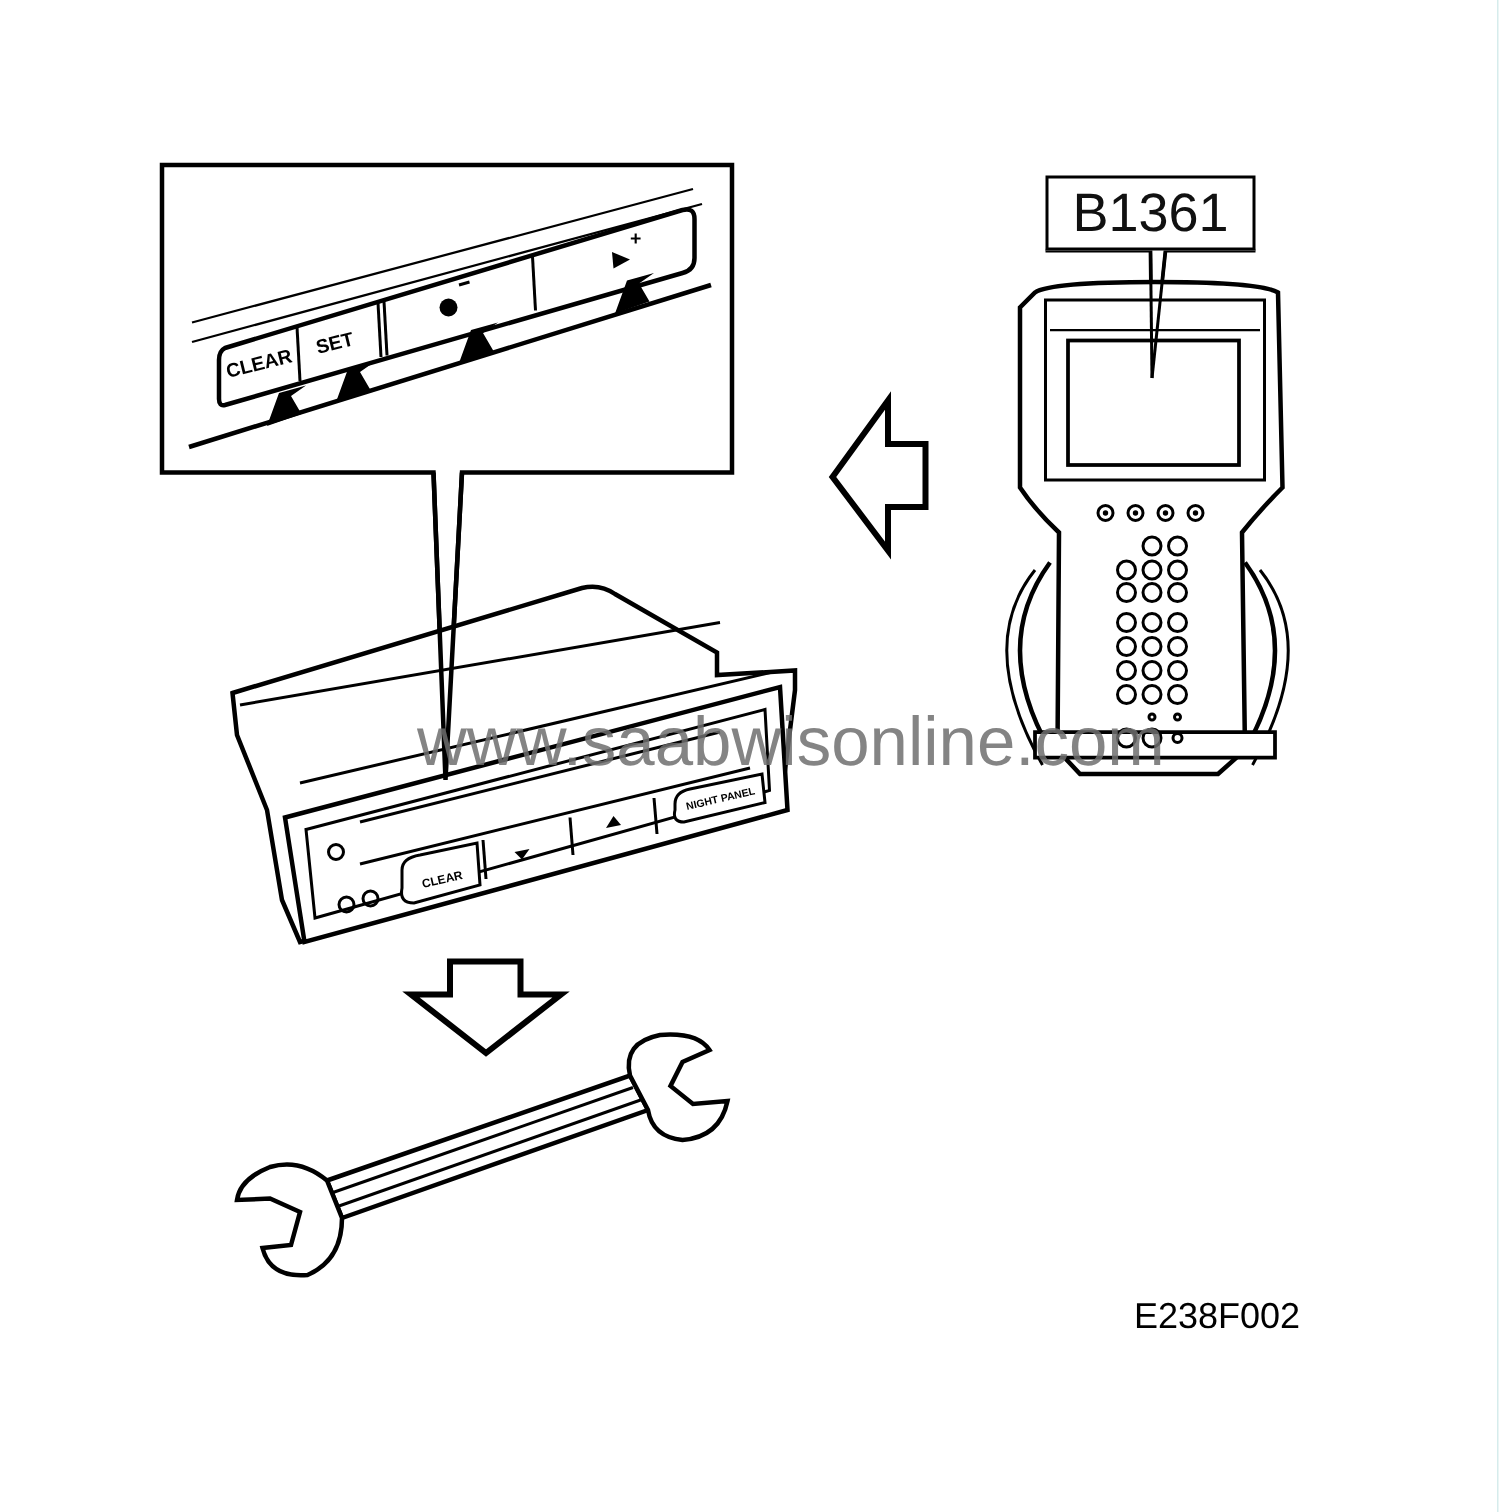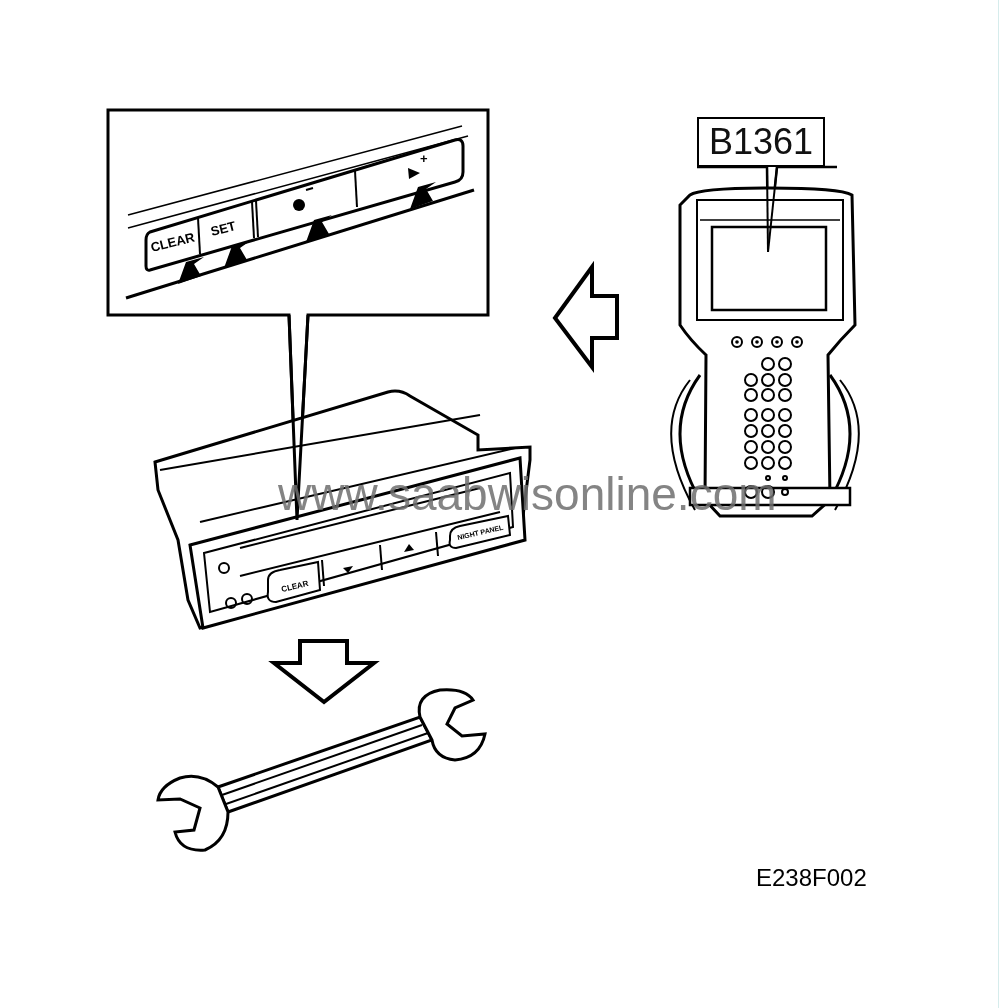--- a/index.html
+++ b/index.html
@@ -1,20 +1,20 @@
 <!DOCTYPE html>
 <html><head>
 <meta charset="utf-8">
 <style>
   html, body { margin: 0; padding: 0; background: #ffffff; }
   body { width: 1000px; height: 1008px; position: relative; overflow: hidden; font-family: "Liberation Sans", sans-serif; }
   .edge-line { position: absolute; left: 998px; top: 0; width: 1px; height: 1008px; background: #d6ecec; }
   svg.art { position: absolute; left: 0; top: 0; }
   .code-label {
-    position: absolute; left: 697px; top: 117px; width: 128px; height: 50px;
+    position: absolute; left: 697px; top: 117px; width: 140px; height: 50px;
     border: 2px solid #000; background: #fff; box-sizing: border-box;
     font-size: 36px; line-height: 46px; text-align: center; color: #111;
     font-family: "Liberation Sans", sans-serif;
   }
   .figure-id {
     position: absolute; left: 756px; top: 864px; font-size: 24px; color: #000000;
     font-family: "Liberation Sans", sans-serif;
   }
   .watermark {
     position: absolute; left: 234px; top: 467px; font-size: 46px; color: rgba(110,110,110,0.85);

